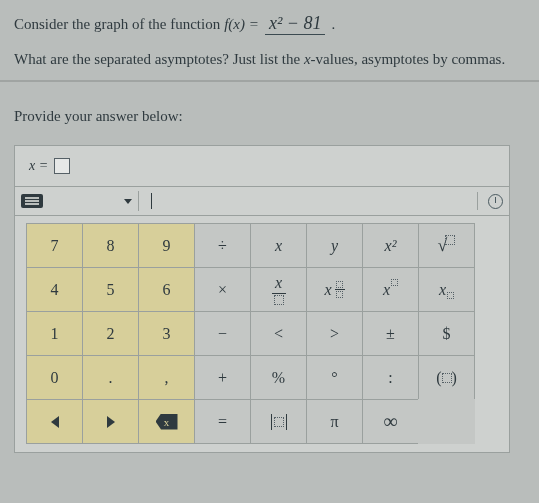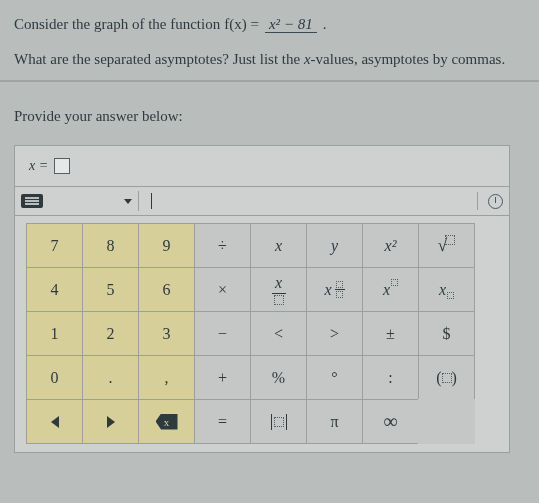--- a/index.html
+++ b/index.html
@@ -15,21 +15,21 @@
     padding: 14px 7px 10px 14px;
     font-size: 15px;
     line-height: 1.4;
     border-bottom: 1px solid #a0a4a2;
   }
   .q1 { display: flex; align-items: center; flex-wrap: wrap; gap: 4px; }
   .frac {
     display: inline-flex;
     flex-direction: column;
     align-items: center;
-    font-size: 15px;
+    font-size: 18px;
     line-height: 1.1;
     font-style: italic;
     vertical-align: middle;
     margin: 0 2px;
   }
   .frac .num { border-bottom: 1px solid #3b4a50; padding: 0 4px; }
   .frac .den { padding: 0 4px; }
   .q2 { margin-top: 14px; }
   .xvar { font-style: italic; }
   .hr { height: 1px; background: #a0a4a2; }
@@ -138,21 +138,21 @@
   .subsc { display:flex; align-items:flex-end; }
   .subsc .sub { font-size:10px; margin-bottom:-2px; margin-left:1px; }
   .infty { font-size:20px; font-style:normal; }
 </style>
 </head>
 <body>
 
 <div class="question">
   <div class="q1">
     <span>Consider the graph of the function </span>
-    <span style="">f(x) =</span>
+    <span style="font-style:italic">f(x) =</span>
     <span class="frac">
       <span class="num">x² − 81</span>
     </span>
     <span>.</span>
   </div>
   <div class="q2">
     <span>What are the separated asymptotes? Just list the </span><span class="xvar">x</span><span>-values, asymptotes by commas.</span>
   </div>
 </div>
 

